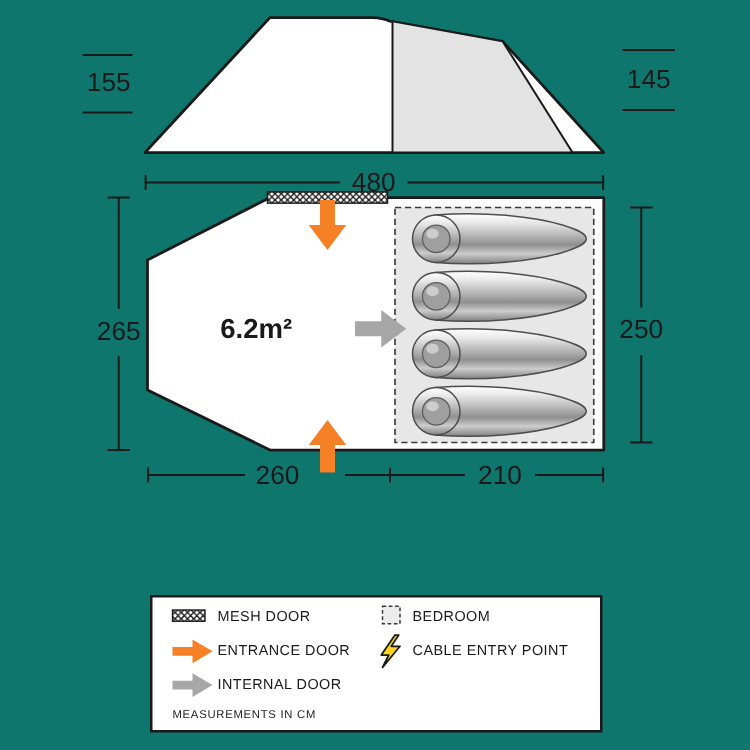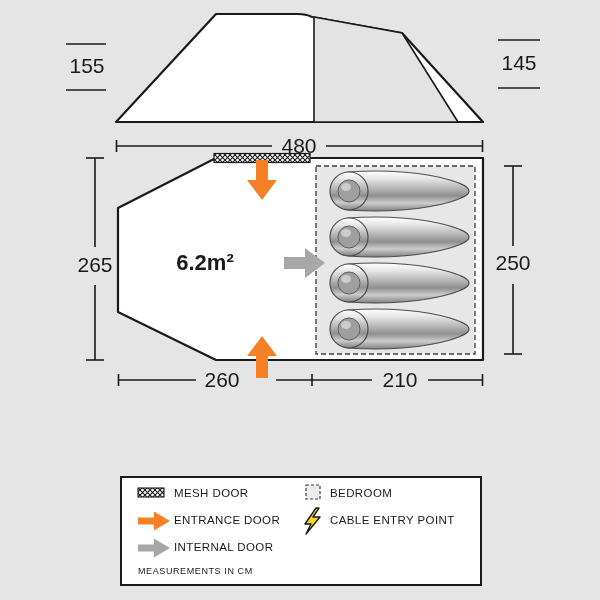--- a/index.html
+++ b/index.html
@@ -1,16 +1,16 @@
 <!DOCTYPE html>
 <html><head>
 <meta charset="utf-8">
 <style>
   html, body { margin:0; padding:0; background:#ffffff; }
-  .stage { position:relative; width:600px; height:600px; background:#e5e5e5; overflow:hidden; }
+  .stage { position:relative; width:600px; height:600px; background:#0f766e; overflow:hidden; }
   svg { display:block; }
   svg text { font-family:"Liberation Sans", sans-serif; fill:#1a1a1a; }
   .dim-num   { font-size:21px; text-anchor:middle; }
   .area-num  { font-size:22px; font-weight:bold; text-anchor:middle; }
   .legend-label { font-size:11.5px; letter-spacing:0.4px; }
   .legend-note  { font-size:9px; letter-spacing:0.6px; }
   .ln { stroke:#1a1a1a; stroke-width:1.6; fill:none; }
 </style>
 </head>
 <body>

